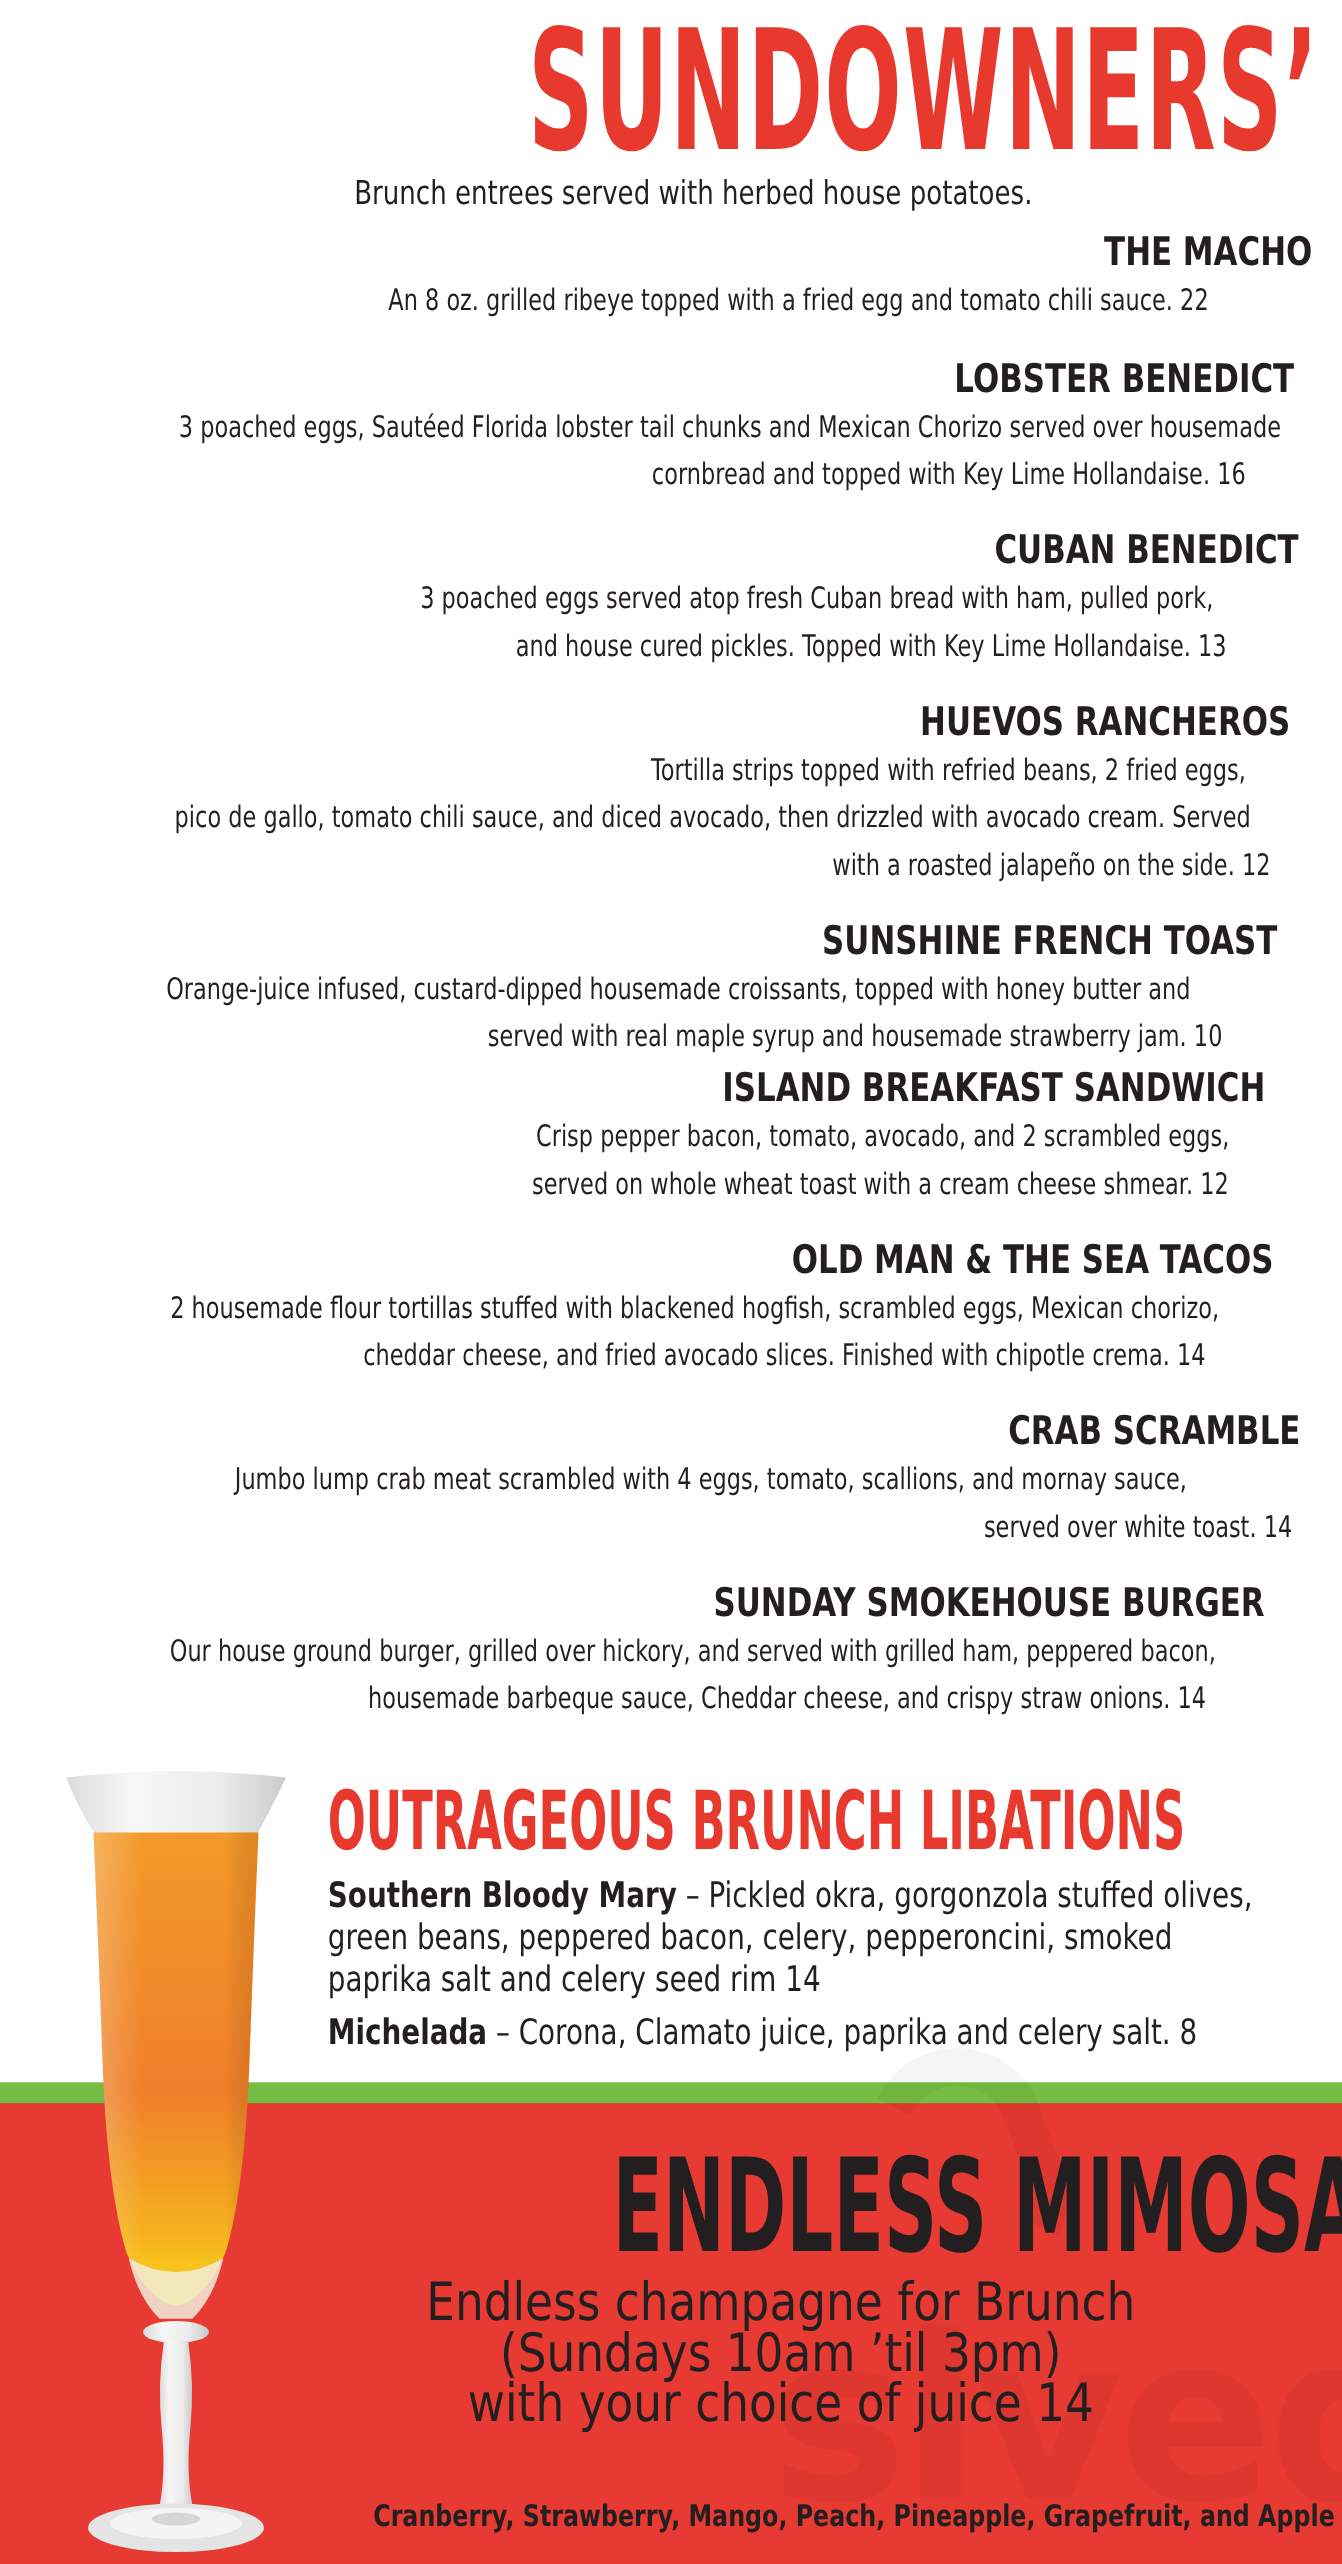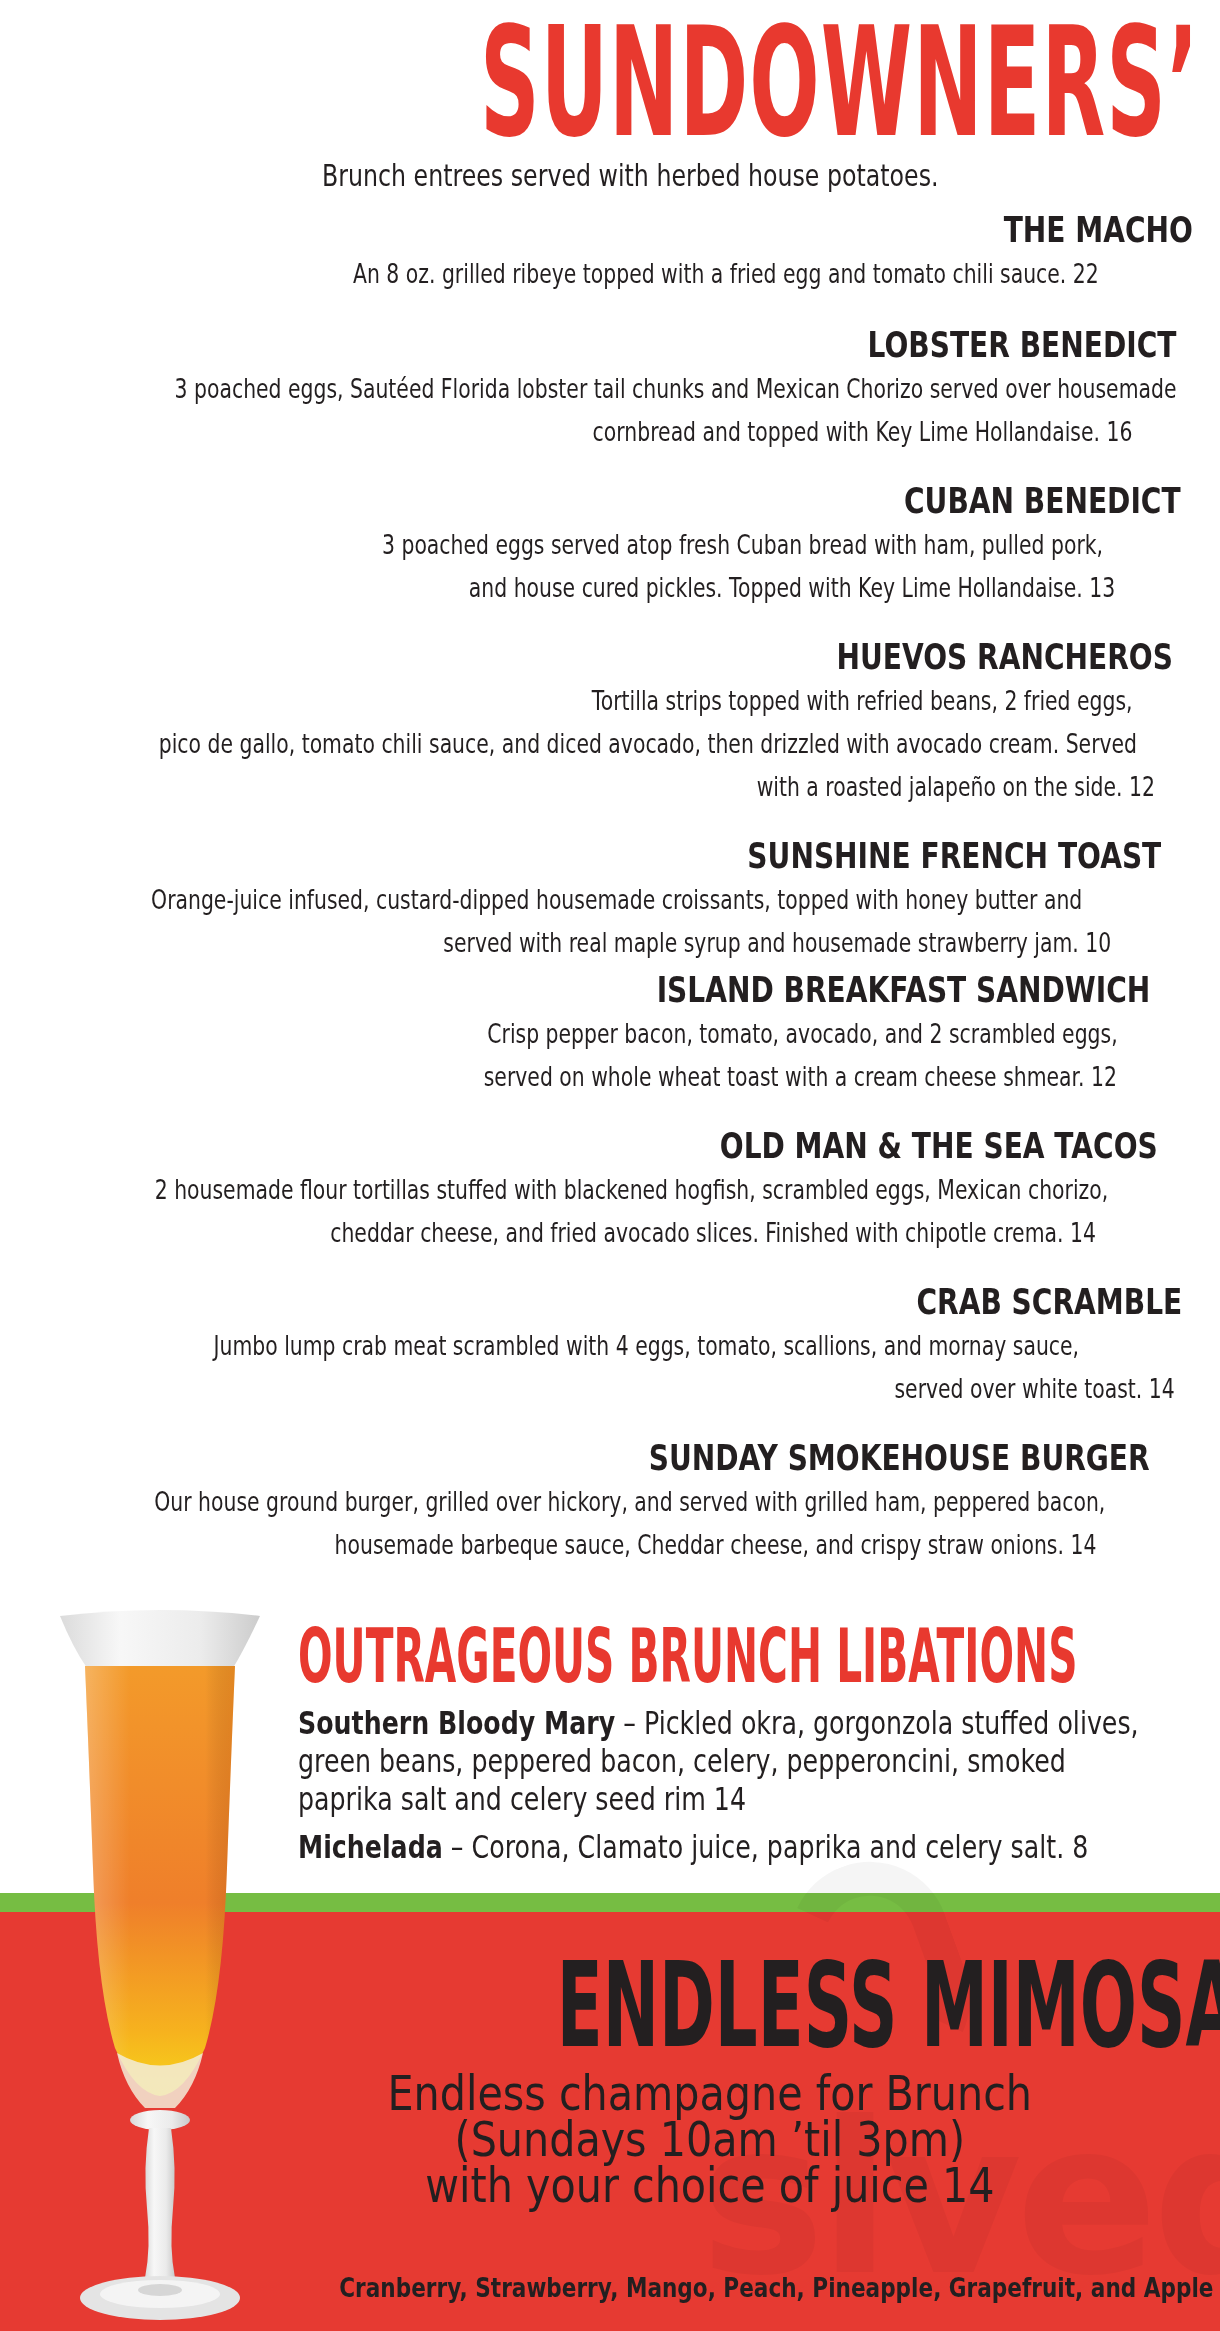--- a/index.html
+++ b/index.html
@@ -112,21 +112,21 @@
 </div>
 <div class="subtitle">
   <span>Brunch entrees served with herbed house potatoes.</span>
 </div>
 
 <div class="menu">
   <div class="menu-item" style="height:75px;">
     <div class="item-title"><span>THE MACHO</span></div>
     <div class="item-desc"><span>An 8 oz. grilled ribeye topped with a fried egg and tomato chili sauce. 22</span></div>
   </div>
-  <div class="menu-item" style="margin-top:40px;height:118px;margin-left:12px;">
+  <div class="menu-item" style="margin-top:40px;height:118px;">
     <div class="item-title"><span>LOBSTER BENEDICT</span></div>
     <div class="item-desc"><span>3 poached eggs, Sautéed Florida lobster tail chunks and Mexican Chorizo served over housemade</span></div>
     <div class="item-desc"><span>cornbread and topped with Key Lime Hollandaise. 16</span></div>
   </div>
   <div class="menu-item" style="margin-top:38px;height:118px;">
     <div class="item-title"><span>CUBAN BENEDICT</span></div>
     <div class="item-desc"><span>3 poached eggs served atop fresh Cuban bread with ham, pulled pork,</span></div>
     <div class="item-desc"><span>and house cured pickles. Topped with Key Lime Hollandaise. 13</span></div>
   </div>
   <div class="menu-item" style="margin-top:38px;height:161px;">

